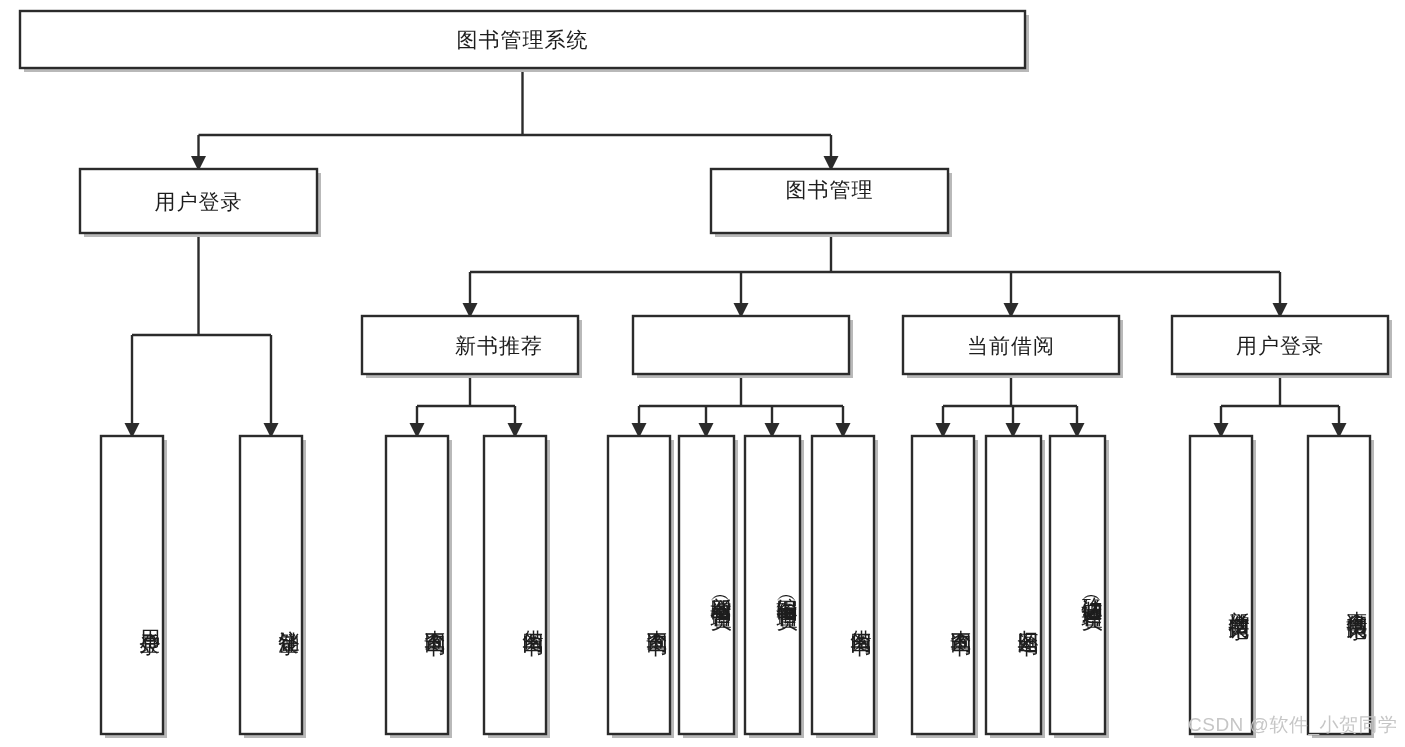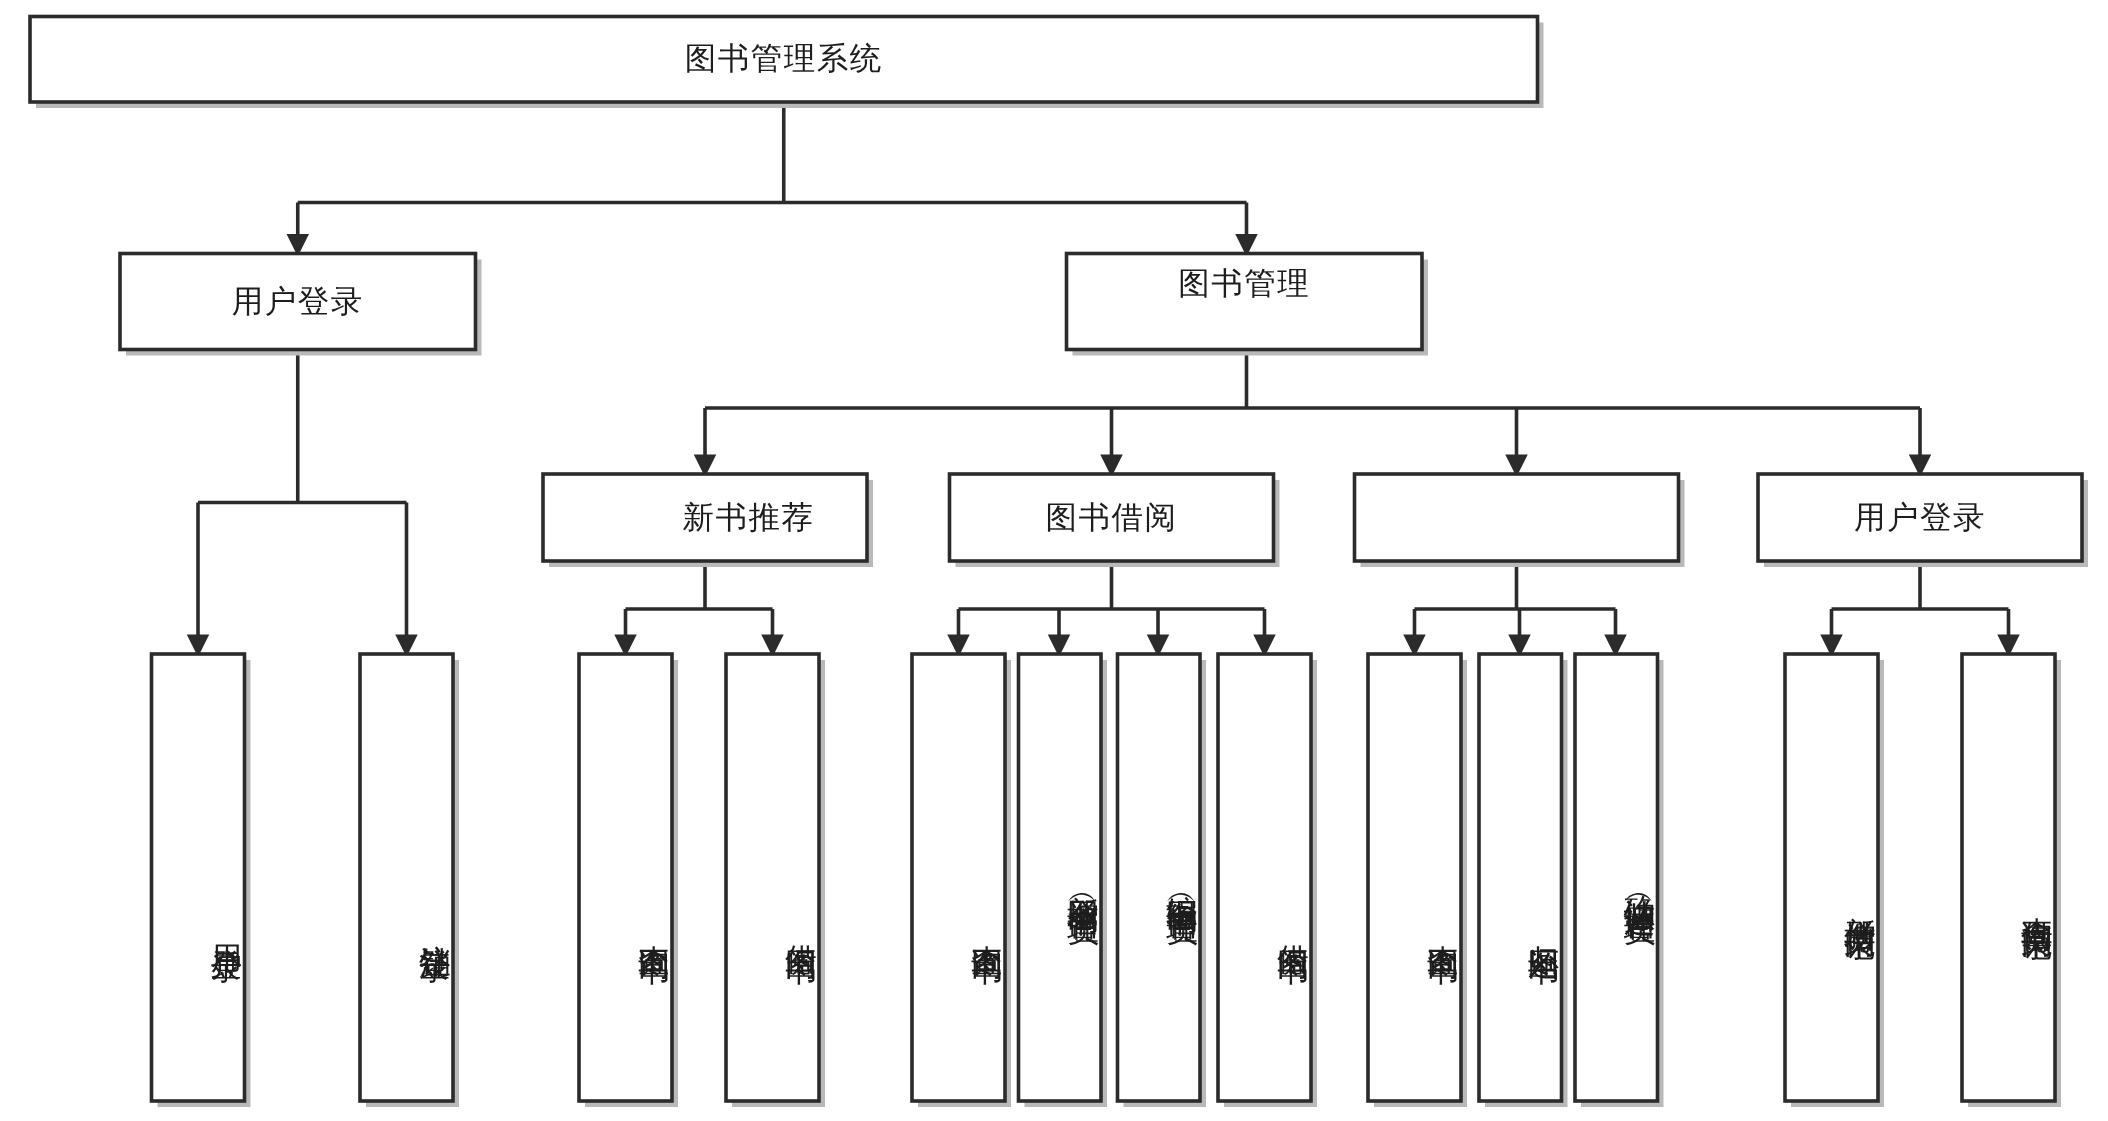--- a/index.html
+++ b/index.html
@@ -223,22 +223,22 @@
   </svg>
 
   <div class="node-label-h" style="left:20px; top:11px; width:1005px; height:57px;">图书管理系统</div>
 
   <div class="node-label-h" style="left:80px; top:169px; width:237px; height:64px;">用户登录</div>
 
   <div class="node-label-h" style="left:711px; top:157px; width:237px; height:64px;">图书管理</div>
 
   <div class="node-label-h" style="left:362px; top:316px; width:216px; height:58px;margin-left:29px;">新书推荐</div>
 
-  <div class="node-label-h" style="left:633px; top:316px; width:216px; height:58px;">图书借阅</div>
-
+
+  <div class="node-label-h" style="left:903px; top:316px; width:216px; height:58px;">当前借阅</div>
 
   <div class="node-label-h" style="left:1172px; top:316px; width:216px; height:58px;">用户登录</div>
 
   <div class="node-label-v" style="left:101px; top:500px; width:62px; height:234px;">用户登录</div>
 
   <div class="node-label-v" style="left:240px; top:500px; width:62px; height:234px;">注销登录</div>
 
   <div class="node-label-v" style="left:386px; top:500px; width:62px; height:234px;">查询图书</div>
 
   <div class="node-label-v" style="left:484px; top:500px; width:62px; height:234px;">借阅图书</div>
@@ -254,14 +254,15 @@
   <div class="node-label-v" style="left:912px; top:500px; width:62px; height:234px;">查询图书</div>
 
   <div class="node-label-v" style="left:986px; top:500px; width:55px; height:234px;">归还图书</div>
 
   <div class="node-label-v" style="left:1050px; top:444px; width:55px; height:290px;">确认归还（管理员）</div>
 
   <div class="node-label-v" style="left:1190px; top:466px; width:62px; height:268px;">新增借阅记录</div>
 
   <div class="node-label-v" style="left:1308px; top:466px; width:62px; height:268px;">查询借阅记录</div>
 
+  <div class="watermark">CSDN @软件_小贺同学</div>
 
 </div>
 
 </body></html>

